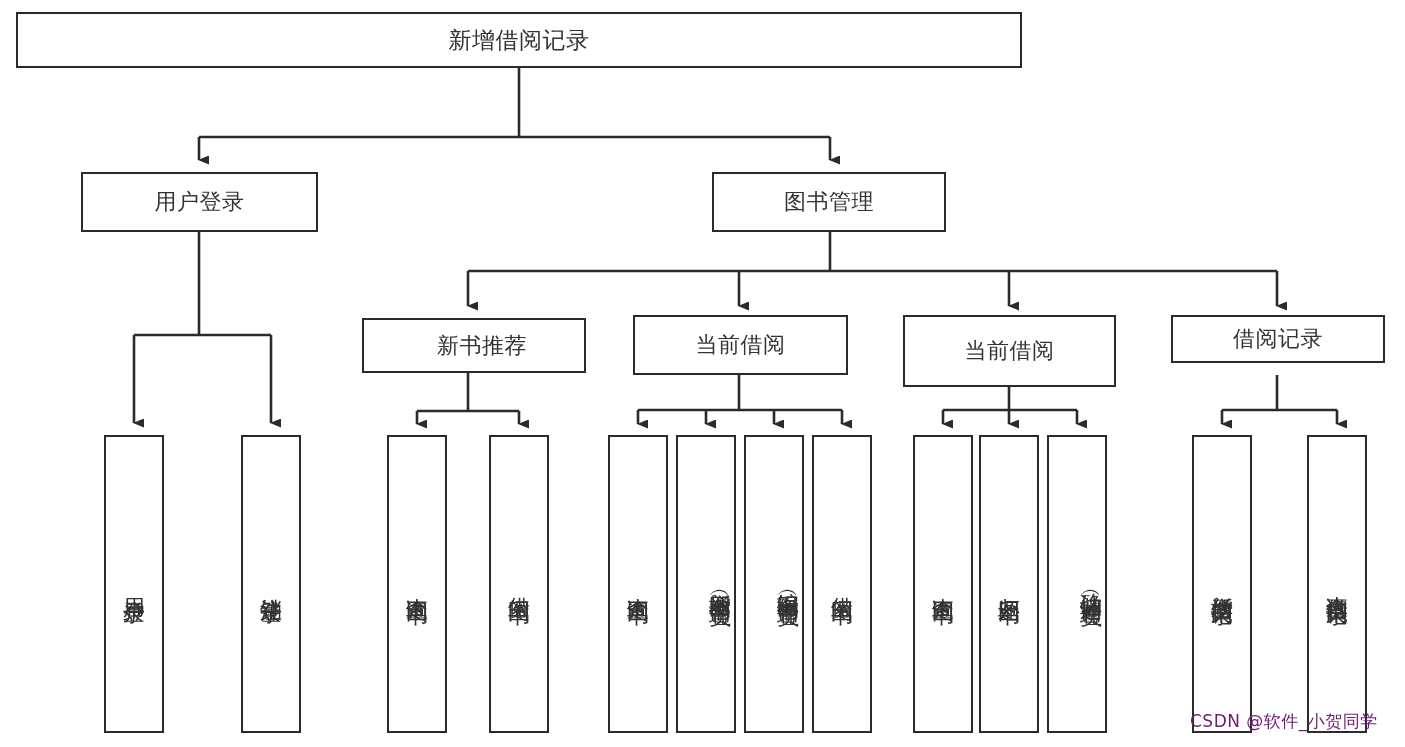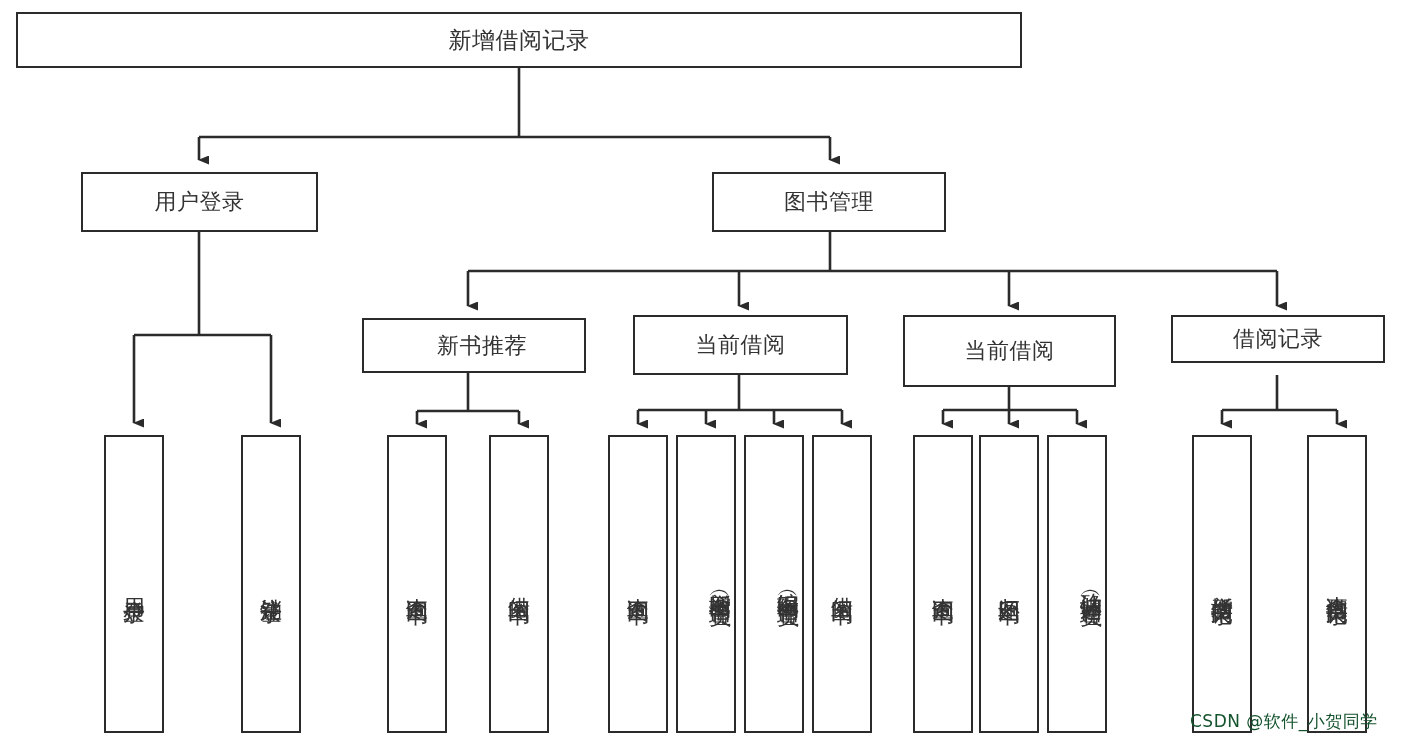--- a/index.html
+++ b/index.html
@@ -53,21 +53,21 @@
     padding: 6px 0;
     align-items: flex-start;
     justify-content: center;
     text-align: center;
   }
   .node-v.center-v {
     align-items: center;
   }
   .watermark {
     position: absolute;
-    color: #14532d;
+    color: #701a75;
     font-size: 17px;
     letter-spacing: 0.5px;
     white-space: nowrap;
     z-index: 3;
   }
 </style>
 </head>
 <body>
 
 <div id="canvas">

